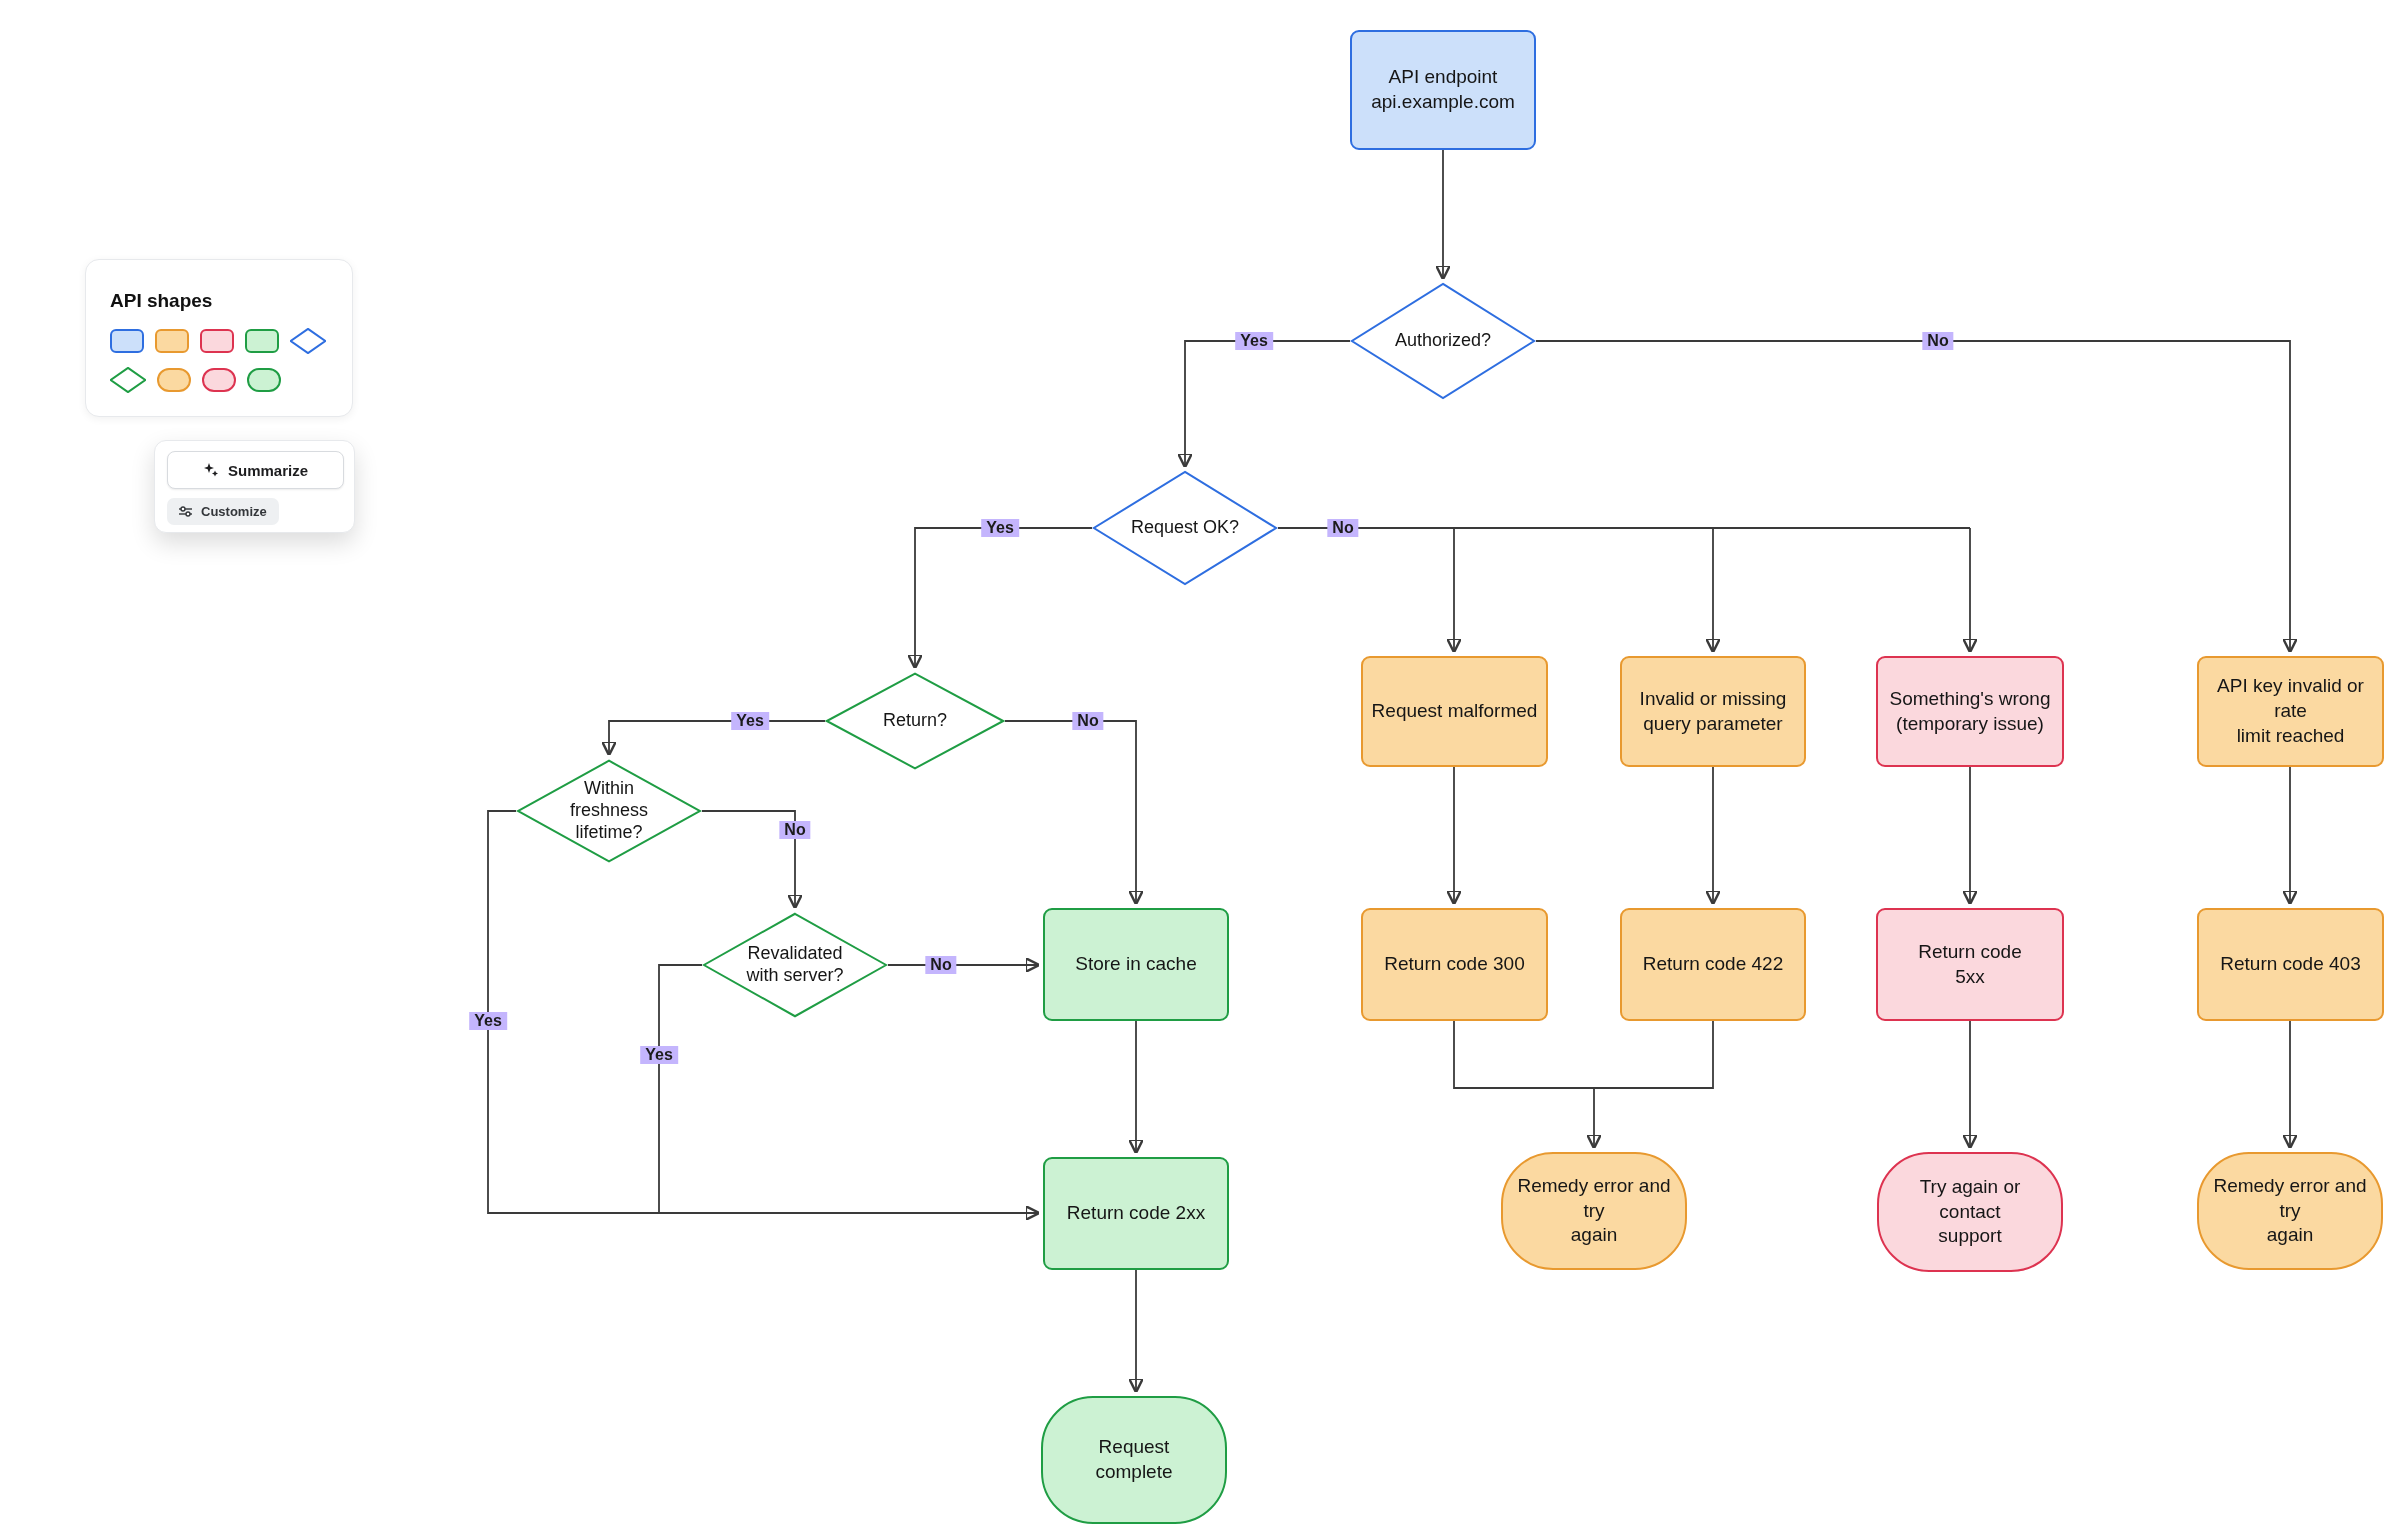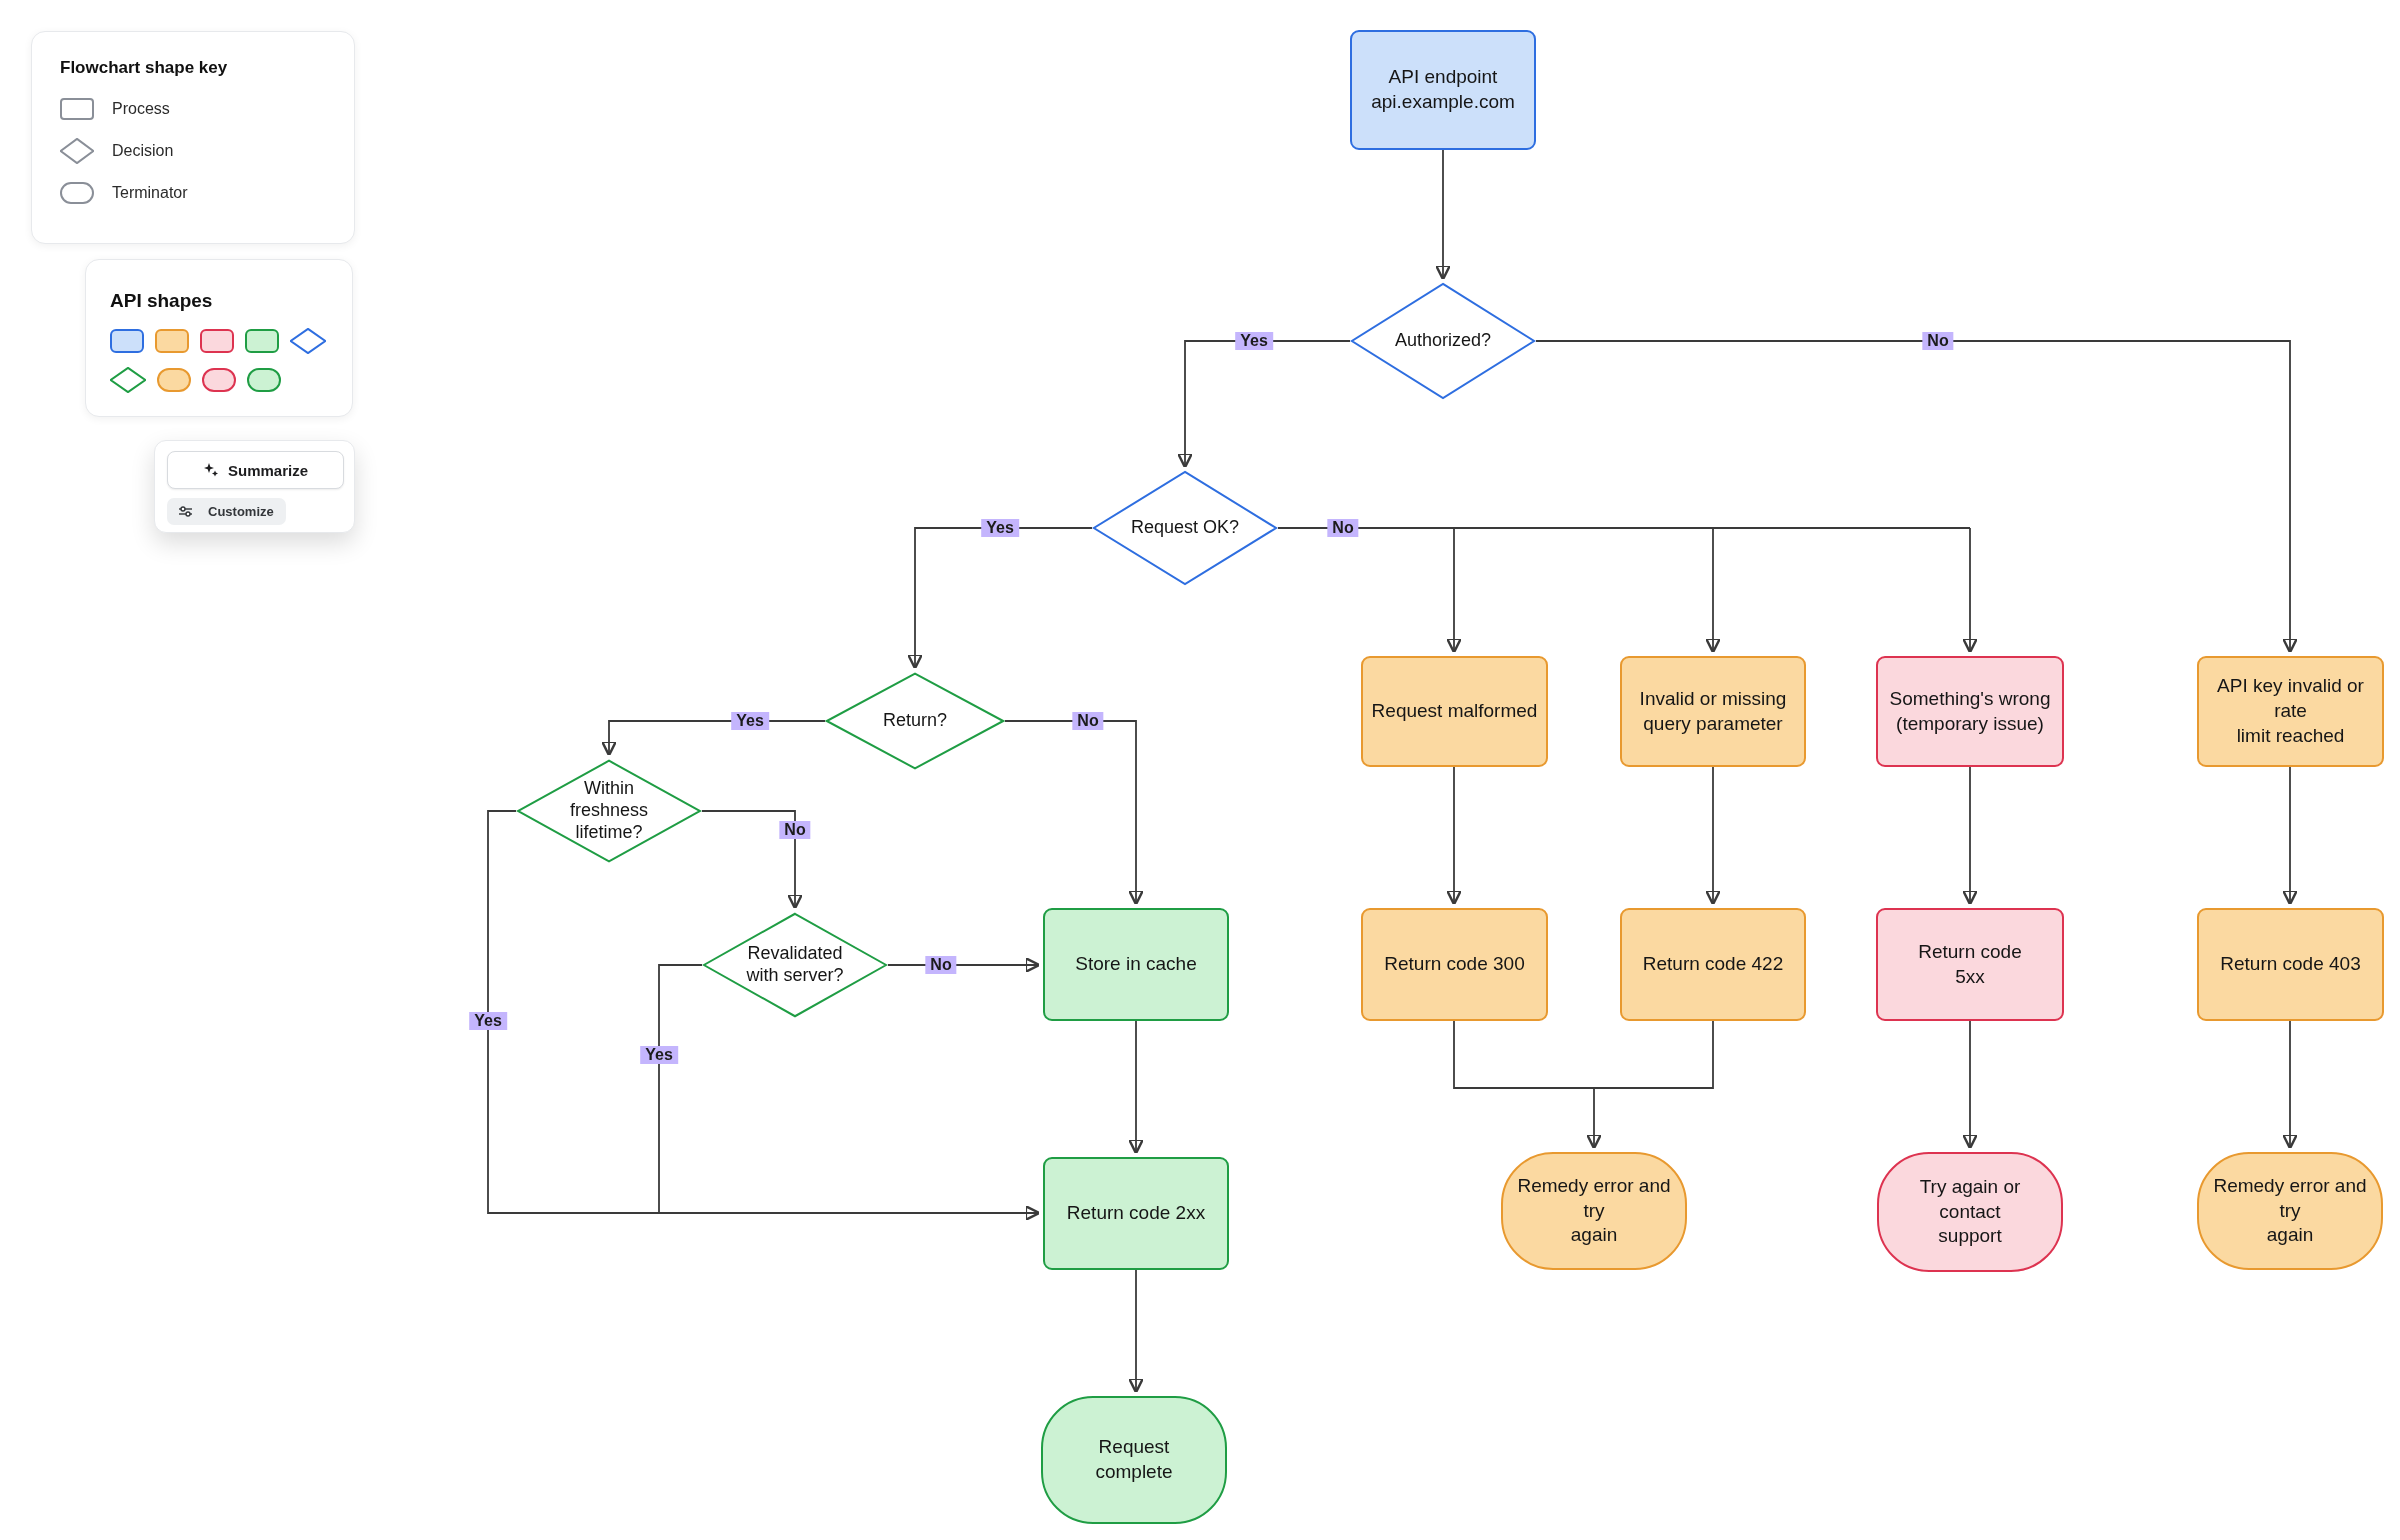--- a/index.html
+++ b/index.html
@@ -71,21 +71,21 @@
 
   #actions-card{left:154px;top:440px;width:201px;height:93px;border-radius:12px;
     box-shadow:0 10px 24px rgba(0,0,0,0.14);padding:10px 12px;}
   #summarize-btn{
     display:flex;align-items:center;justify-content:center;gap:9px;
     width:177px;height:38px;background:#fff;border:1px solid #d8dbdf;border-radius:8px;
     font-size:15px;font-weight:700;color:#1d1d1f;cursor:pointer;
     box-shadow:0 1px 2px rgba(0,0,0,0.08);box-sizing:border-box;
   }
   #customize-btn{
-    display:inline-flex;align-items:center;gap:16px;margin-top:9px;
+    display:inline-flex;align-items:center;gap:9px;margin-top:9px;
     height:27px;padding:0 12px;background:#eef0f2;border:none;border-radius:7px;
     font-size:13px;font-weight:600;color:#33363a;cursor:pointer;
   }
   .icon-svg{display:block;}
 </style>
 </head>
 <body>
 
 <div id="canvas">
 
@@ -233,39 +233,20 @@
   <div class="node terminator red" style="left:1877px;top:1152px;width:186px;height:120px">
     <span class="label">Try again or contact
 support</span>
   </div>
 
   <div class="node terminator orange" style="left:2197px;top:1152px;width:186px;height:118px">
     <span class="label">Remedy error and try
 again</span>
   </div>
 
-  <div class="card" id="shape-key">
-    <div class="card-title">Flowchart shape key</div>
-    <div class="key-row">
-      <span class="key-icon rect"></span>
-      <span class="key-label">Process</span>
-    </div>
-    <div class="key-row">
-      <span class="key-icon diam">
-        <svg viewBox="0 0 100 60" preserveAspectRatio="none" class="icon-svg">
-            <polygon points="50,2 98,30 50,58 2,30"></polygon>
-          </svg>
-      </span>
-      <span class="key-label">Decision</span>
-    </div>
-    <div class="key-row">
-      <span class="key-icon stadium"></span>
-      <span class="key-label">Terminator</span>
-    </div>
-  </div>
 
   <div class="card" id="api-shapes">
     <div class="card-title">API shapes</div>
     <div class="swatch-row">
       <span class="swatch sw-blue"></span>
       <span class="swatch sw-orange"></span>
       <span class="swatch sw-red"></span>
       <span class="swatch sw-green"></span>
       <span class="swatch diamond-sw sw-blue-d">
         <svg viewBox="0 0 100 60" preserveAspectRatio="none">

